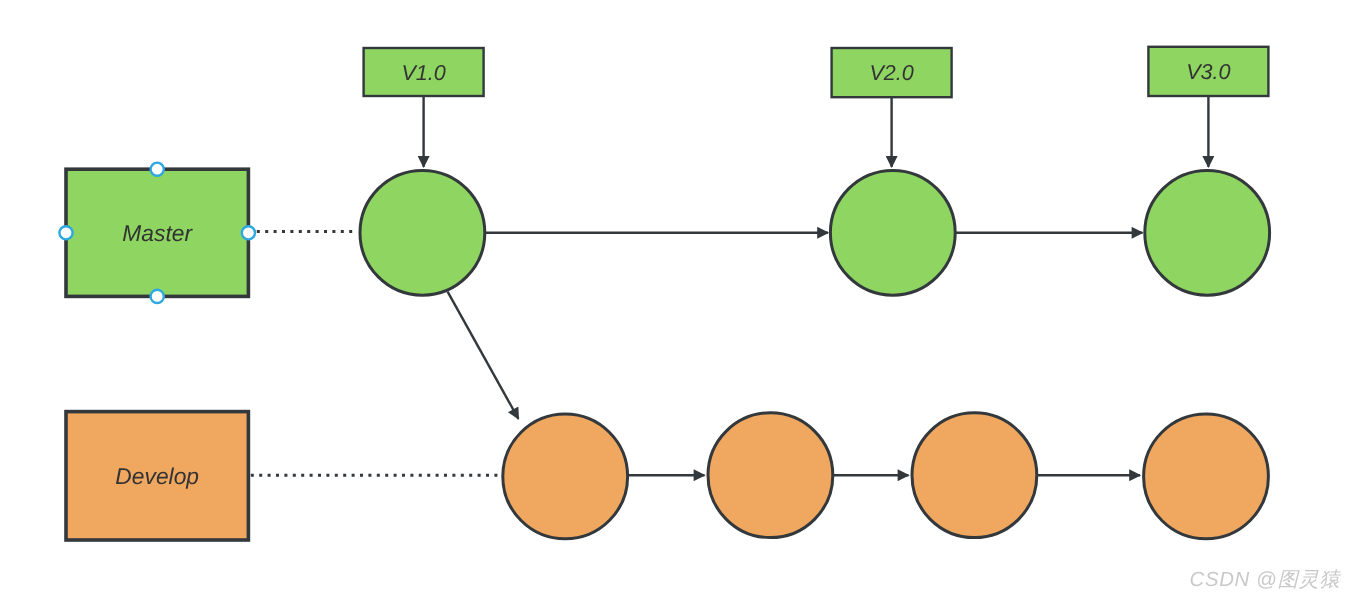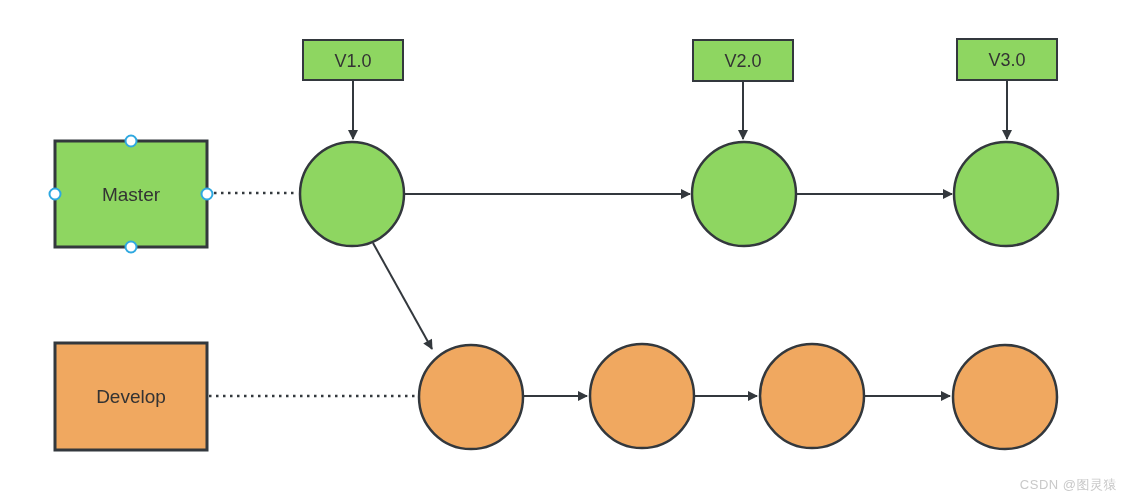--- a/index.html
+++ b/index.html
@@ -7,20 +7,21 @@
     padding: 0;
     background: var(--background, #ffffff);
   }
   .canvas {
     position: relative;
     width: 1123px;
     height: 502px;
     background: var(--background, #ffffff);
     font-family: "Liberation Sans", sans-serif;
     overflow: hidden;
+    font-style: italic;
   }
   svg { display: block; }
 
   .tag-box {
     fill: var(--master-fill, #8ED661);
     stroke: var(--stroke, #33383D);
     stroke-width: 2;
   }
   .branch-box-master {
     fill: var(--master-fill, #8ED661);
@@ -68,21 +69,21 @@
   .tag-label {
     font-family: "Liberation Sans", sans-serif;
     font-size: 18px;
     fill: var(--text, #333333);
     text-anchor: middle;
   }
   .watermark {
     position: absolute;
     right: 6px;
     bottom: 8px;
-    font-size: 13px;
+    font-size: 17px;
     color: var(--watermark, #C9C9C9);
     letter-spacing: 0.5px;
     user-select: none;
   }
 </style>
 </head>
 <body>
 
 <div class="canvas">
   <svg width="1123" height="502" viewBox="0 0 1123 502">

